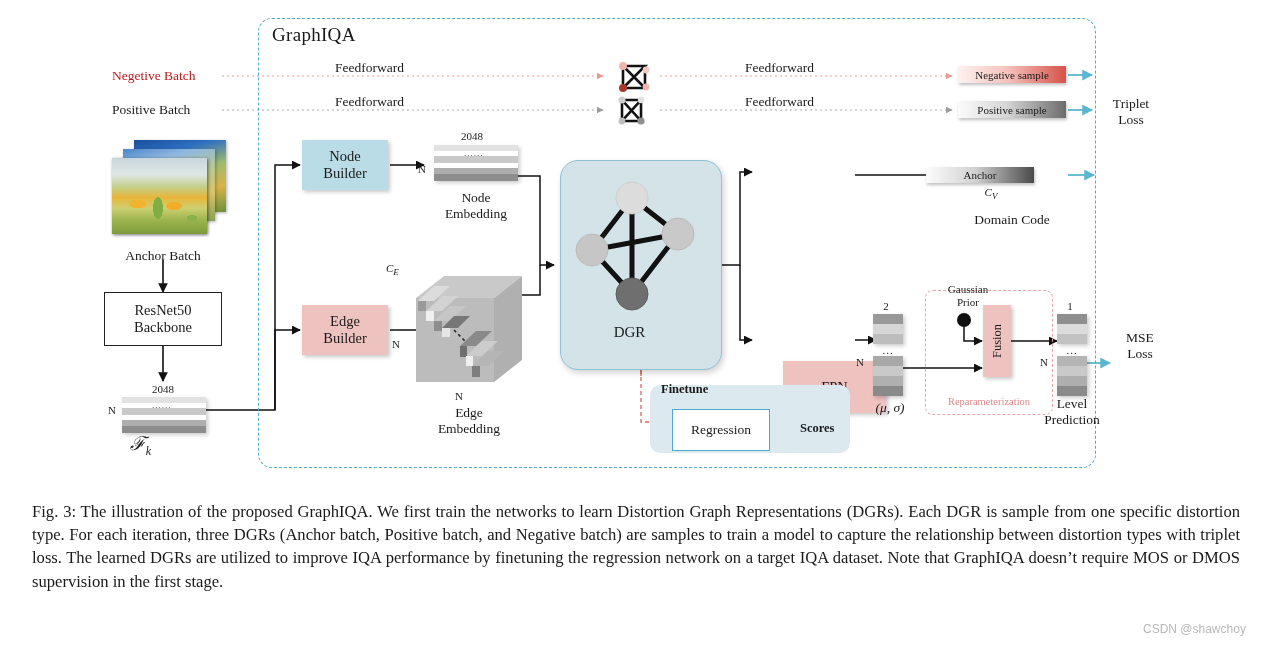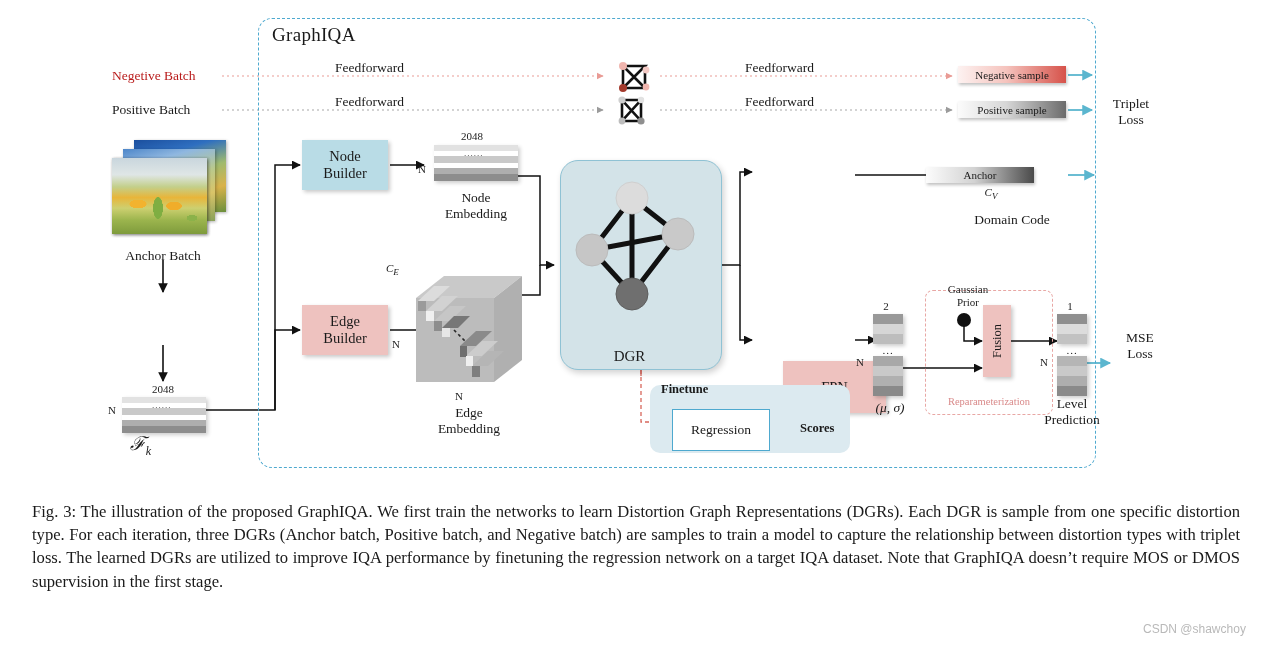--- a/index.html
+++ b/index.html
@@ -49,21 +49,21 @@
     text-align:center; font-size:14.5px; line-height:1.18;
   }
 
   
   #dgr-panel {
     left: 560px; top: 160px; width: 160px; height: 208px;
     background: #d3e3e8; border: 1.3px solid #8fc2d4;
     border-radius: 18px;
     box-shadow: 2px 3px 6px rgba(0,0,0,.18);
   }
-  #dgr-label { left: 560px; top: 348px; width: 139px; font-size: 15px; text-align:center; }
+  #dgr-label { left: 560px; top: 324px; width: 139px; font-size: 15px; text-align:center; }
 
   
   #finetune-panel {
     left: 650px; top: 385px; width: 200px; height: 68px;
     background: #dceaf0; border-radius: 10px;
   }
   #finetune-title { left: 661px; top: 382px; font-size: 12.5px; font-weight: bold; }
   #regression-box { left: 672px; top: 409px; width: 96px; height: 40px; border:1.4px solid #4ea9cf; background:#fff;
      display:flex;align-items:center;justify-content:center;font-size:13.5px;}
 
@@ -226,20 +226,26 @@
     <div class="photo" style="left:2px; top:18px; width:95px; height:76px; background:
         linear-gradient(180deg,#c9d6dd 0%, #dfe6e6 22%, #c3cf8a 38%, #e8b53a 52%, #cdd070 66%, #9bb44d 82%, #7e9b3c 100%);"></div>
     <div class="photo" style="left:2px; top:18px; width:95px; height:76px; background:
         radial-gradient(ellipse 14px 7px at 26px 46px, #f2b32e 0%, #f2b32e 60%, transparent 62%),
         radial-gradient(ellipse 13px 7px at 62px 48px, #f0ad2a 0%, #f0ad2a 60%, transparent 62%),
         radial-gradient(ellipse 8px 18px at 46px 50px, #7fae42 0%, #7fae42 60%, transparent 62%),
         radial-gradient(ellipse 9px 5px at 80px 60px, #8bb24a 0%, #8bb24a 60%, transparent 62%);"></div>
   </div>
   <div class="abs lbl" style="left:103px; top:248px; width:120px;">Anchor Batch</div>
 
+  <div class="abs white-box" id="resnet-box" style="left:104px; top:292px; width:118px; height:54px;">
+    <span>
+      <span>ResNet50</span><br>
+      <span>Backbone</span>
+    </span>
+  </div>
 
   <div class="abs lbl lbl-sm" style="left:143px; top:383px; width:40px;">2048</div>
   <div class="abs" style="left:122px; top:397px; width:84px;">
     <div class="stripes" style="width:84px;">
       <div style="height:6px;background:#e2e2e2;"></div>
       <div style="height:5px;background:#ffffff;"></div>
       <div style="height:7px;background:#c9c9c9;position:relative;">
         <span style="position:absolute;left:30px;top:-8px;font-size:9px;color:#333;letter-spacing:1px;">......</span>
       </div>
       <div style="height:5px;background:#ffffff;"></div>

